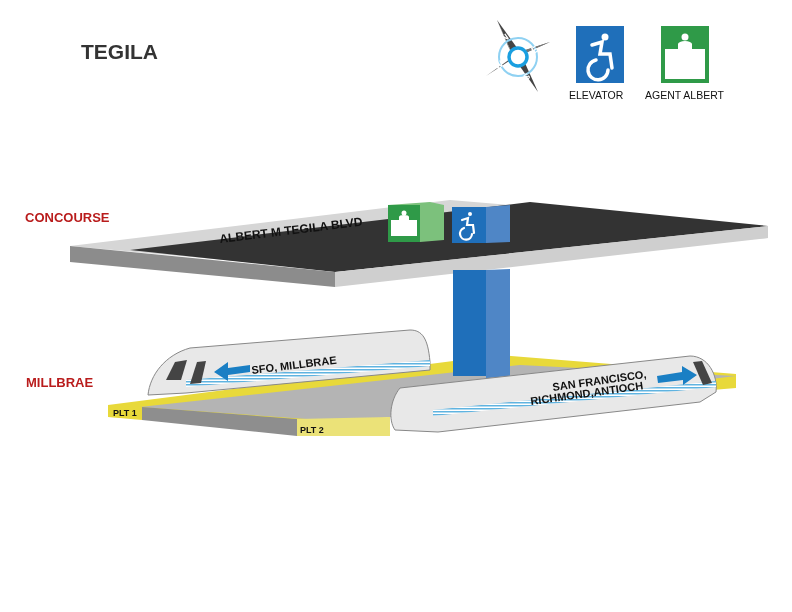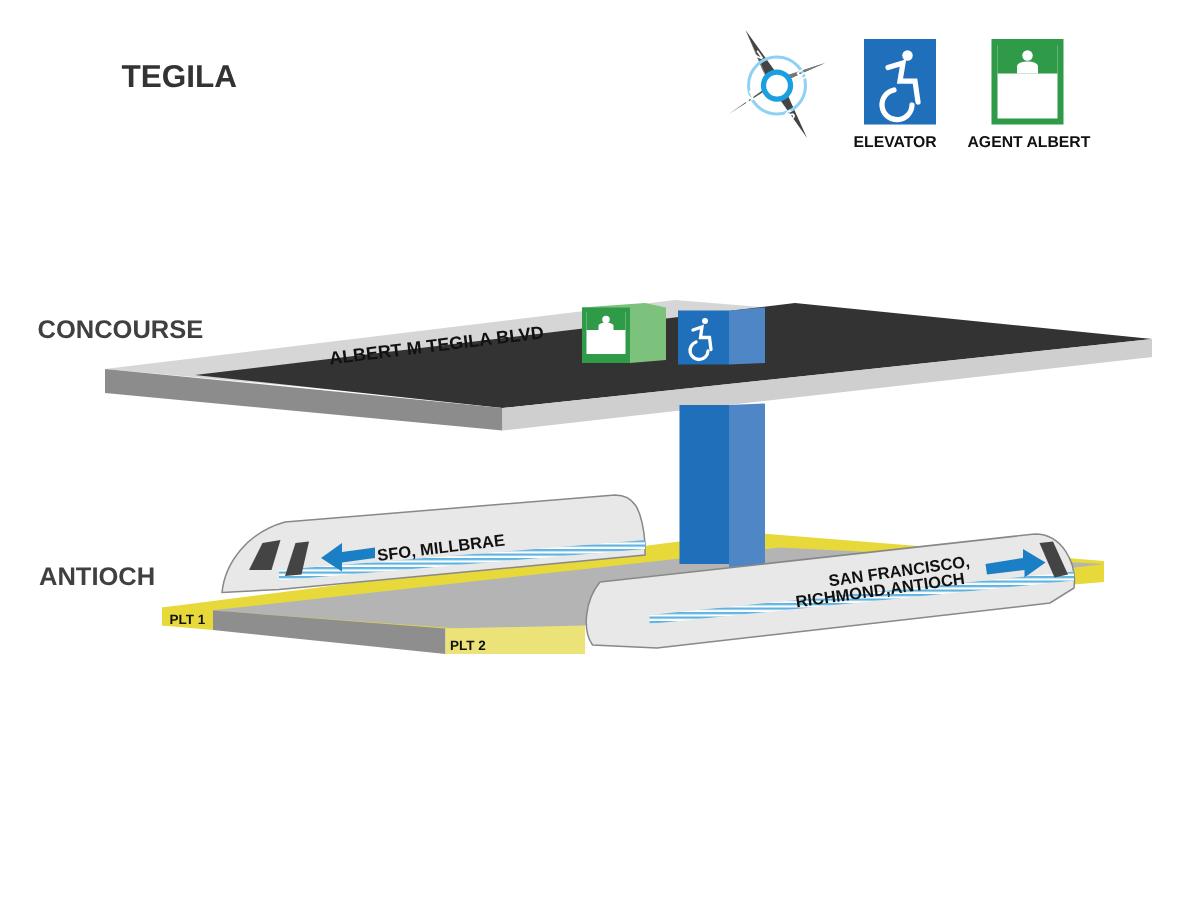--- a/index.html
+++ b/index.html
@@ -1,30 +1,30 @@
 <!DOCTYPE html>
 <html><head>
   <meta charset="utf-8">
   <style>
     html, body { margin: 0; padding: 0; background: #ffffff; }
     body { width: 792px; height: 612px; position: relative; overflow: hidden;
            font-family: "Liberation Sans", sans-serif; }
     .station-title { position: absolute; left: 81px; top: 40px; font-size: 21px; font-weight: bold; color: #333333; }
-    .level-label { position: absolute; font-size: 17px; font-weight: bold; color: #404040; }
-    .legend-label { position: absolute; font-size: 10.5px; font-weight: bold; color: #111111; white-space: nowrap; }
+    .level-label { position: absolute; font-size: 13px; font-weight: bold; color: #b91c1c; }
+    .legend-label { position: absolute; font-size: 10.5px; font-weight: normal; color: #111111; white-space: nowrap; }
     svg.scene { position: absolute; left: 0; top: 0; }
     .svgtext { font-family: "Liberation Sans", sans-serif; font-weight: bold; }
   </style>
 </head>
 <body>
 
 <div class="station-title">TEGILA</div>
 
 <div class="level-label" style="left:25px; top:210px;">CONCOURSE</div>
-<div class="level-label" style="left:26px; top:375px;">ANTIOCH</div>
+<div class="level-label" style="left:26px; top:375px;">MILLBRAE</div>
 
 <div class="legend-label" style="left:569px; top:89px;">ELEVATOR</div>
 <div class="legend-label" style="left:645px; top:89px;">AGENT ALBERT</div>
 
 <svg class="scene" width="792" height="612" viewBox="0 0 792 612">
   <defs>
     <pattern id="stripe" width="4" height="3" patternUnits="userSpaceOnUse">
       <rect width="4" height="3" fill="#ffffff"></rect>
       <rect width="4" height="1.5" fill="#5fb3e0"></rect>
     </pattern>

